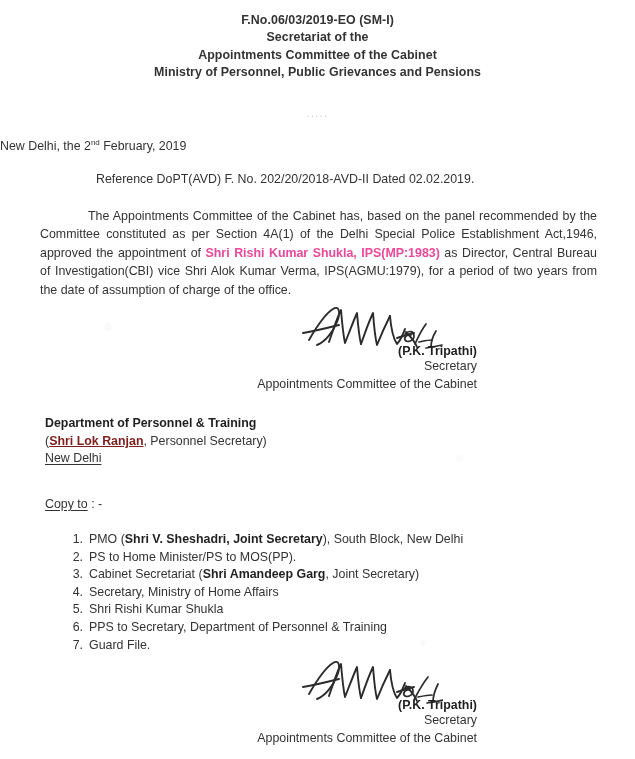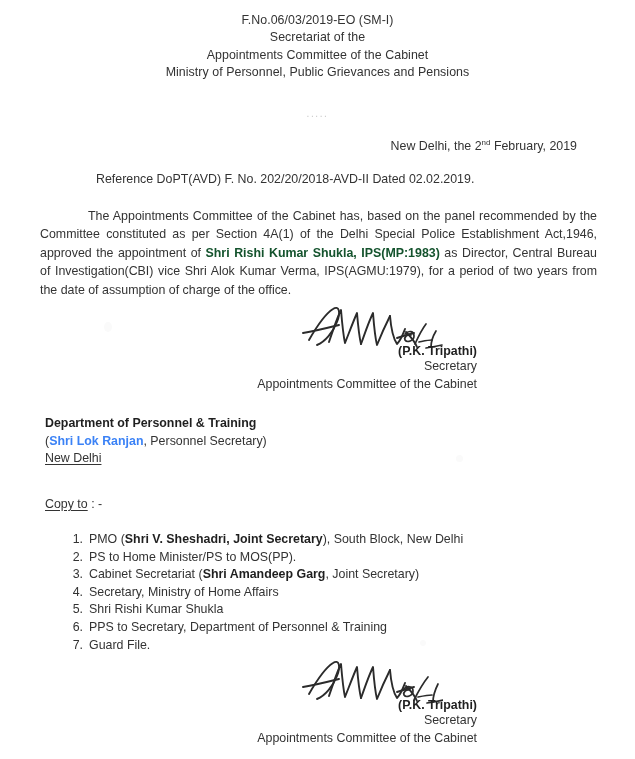--- a/index.html
+++ b/index.html
@@ -30,45 +30,45 @@
     left: 0;
     width: 635px;
     text-align: center;
   }
   .header .hline {
     font-size: 12.4px;
     line-height: 17.4px;
     color: #333333;
     letter-spacing: 0.05px;
     white-space: nowrap;
+    font-weight: bold;
   }
   .dots-sep {
     position: absolute;
     top: 108px;
     left: 0;
     width: 635px;
     text-align: center;
     font-size: 10px;
     letter-spacing: 1.6px;
     color: #c9c9c9;
   }
 
   
   .date-line {
     position: absolute;
     top: 139px;
     left: 0;
     width: 635px;
-    text-align: right;
+    text-align: left;
     padding-right: 58px;
     box-sizing: border-box;
     font-size: 12.4px;
     color: #333333;
     white-space: nowrap;
-    padding-left: 44px;
   }
   .date-line sup {
     font-size: 8px;
     vertical-align: super;
     line-height: 0;
   }
 
   
   .reference {
     position: absolute;
@@ -84,21 +84,21 @@
     position: absolute;
     top: 207px;
     left: 40px;
     width: 557px;
     font-size: 12.4px;
     line-height: 18.4px;
     color: #333333;
     text-align: justify;
     text-indent: 48px;
   }
-  .body-para b { font-weight: bold; color: #14532d; }
+  .body-para b { font-weight: bold; color: #ec4899; }
 
   
   .sig-block {
     position: absolute;
     width: 535px;
     left: 0;
     text-align: right;
     padding-right: 58px;
     box-sizing: border-box;
   }
@@ -137,21 +137,21 @@
   
   .addressee {
     position: absolute;
     top: 415px;
     left: 45px;
     font-size: 12.4px;
     line-height: 17.6px;
     color: #333333;
   }
   .addressee .ad-dept { font-weight: bold; color: #1f1f1f; }
-  .addressee .ad-person b { font-weight: bold; color: #3b82f6; }
+  .addressee .ad-person b { font-weight: bold; color: #7f1d1d; text-decoration: underline; }
   .addressee .ad-city {
     text-decoration: underline;
     text-underline-offset: 2px;
   }
 
   
   .copy-to-label {
     position: absolute;
     top: 497px;
     left: 45px;

